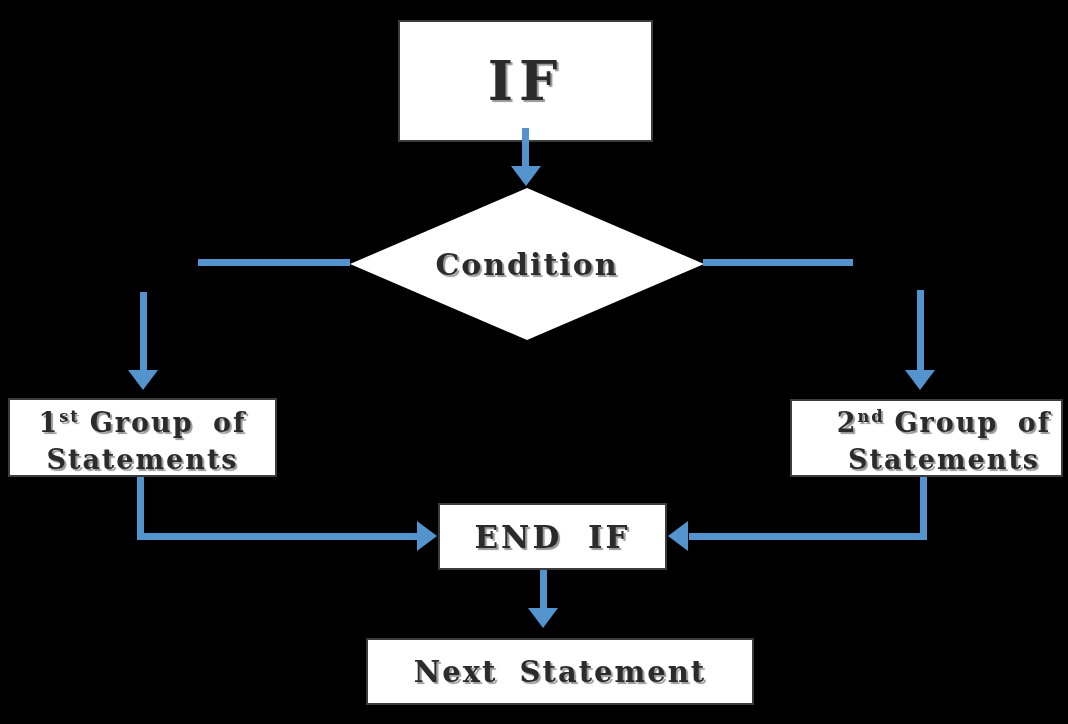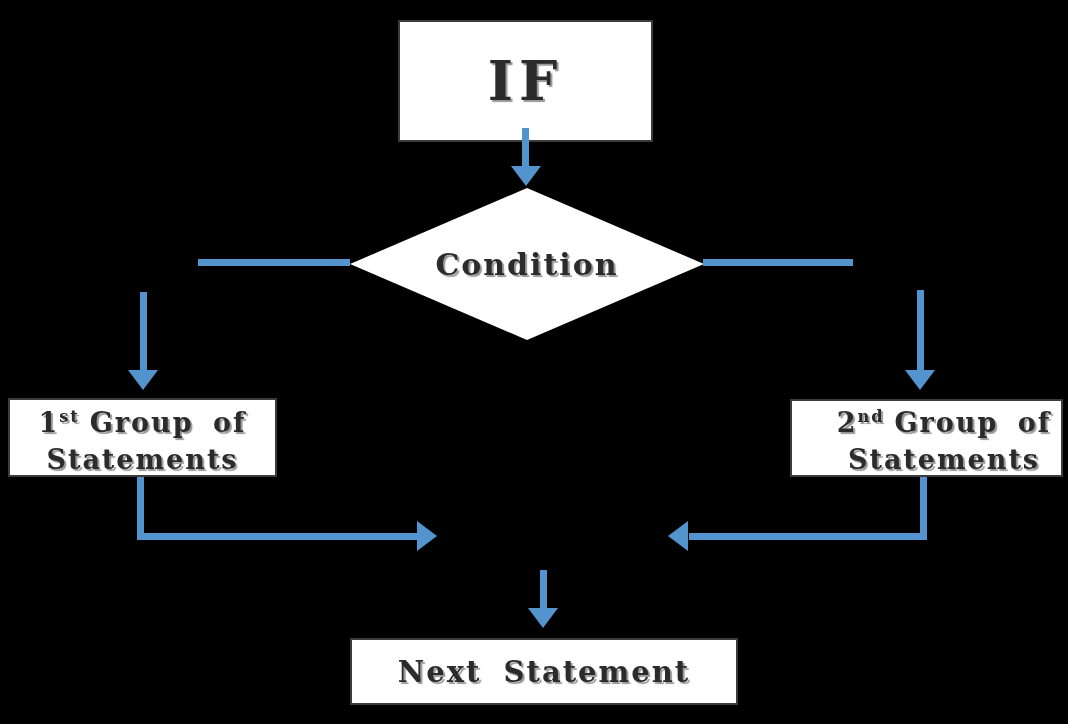--- a/index.html
+++ b/index.html
@@ -43,21 +43,21 @@
   .head.down{border-left:15px solid transparent;border-right:15px solid transparent;border-top:20px solid var(--arrow);}
   .head.right{border-top:15px solid transparent;border-bottom:15px solid transparent;border-left:20px solid var(--arrow);}
   .head.left{border-top:15px solid transparent;border-bottom:15px solid transparent;border-right:20px solid var(--arrow);}
 
   .if-label{font-size:54px;letter-spacing:6px;}
   .cond-label{font-size:30px;letter-spacing:2px;}
   .group-label{font-size:27px;line-height:37px;letter-spacing:2px;word-spacing:8px;justify-content:center;}
   .group-label sup{font-size:60%;vertical-align:super;}
   .group-label .rest{margin-left:10px;}
   .endif-label{font-size:31px;letter-spacing:3px;word-spacing:12px;}
-  .next-label{font-size:29px;letter-spacing:2px;word-spacing:10px;}
+  .next-label{font-size:29px;letter-spacing:2px;word-spacing:10px;margin-left:16px;}
 </style>
 </head>
 <body>
 
 <div class="canvas">
 
   <div class="node if-label" style="left:398px;top:20px;width:255px;height:122px;">
     <span>IF</span>
   </div>
 
@@ -92,20 +92,23 @@
   </div>
 
   <div class="line" style="left:137px;top:477px;width:7px;height:60px;"></div>
   <div class="line" style="left:137px;top:533px;width:282px;height:7px;"></div>
   <div class="head right" style="left:417px;top:521px;"></div>
 
   <div class="line" style="left:920px;top:477px;width:7px;height:60px;"></div>
   <div class="line" style="left:689px;top:533px;width:238px;height:7px;"></div>
   <div class="head left" style="left:668px;top:521px;"></div>
 
+  <div class="node endif-label" style="left:438px;top:503px;width:229px;height:67px;">
+    <span>END IF</span>
+  </div>
 
   <div class="line" style="left:540px;top:570px;width:7px;height:40px;"></div>
   <div class="head down" style="left:528px;top:608px;"></div>
 
   <div class="node next-label" style="left:350px;top:638px;width:388px;height:67px;">
     <span>Next Statement</span>
   </div>
 
 </div>
 

